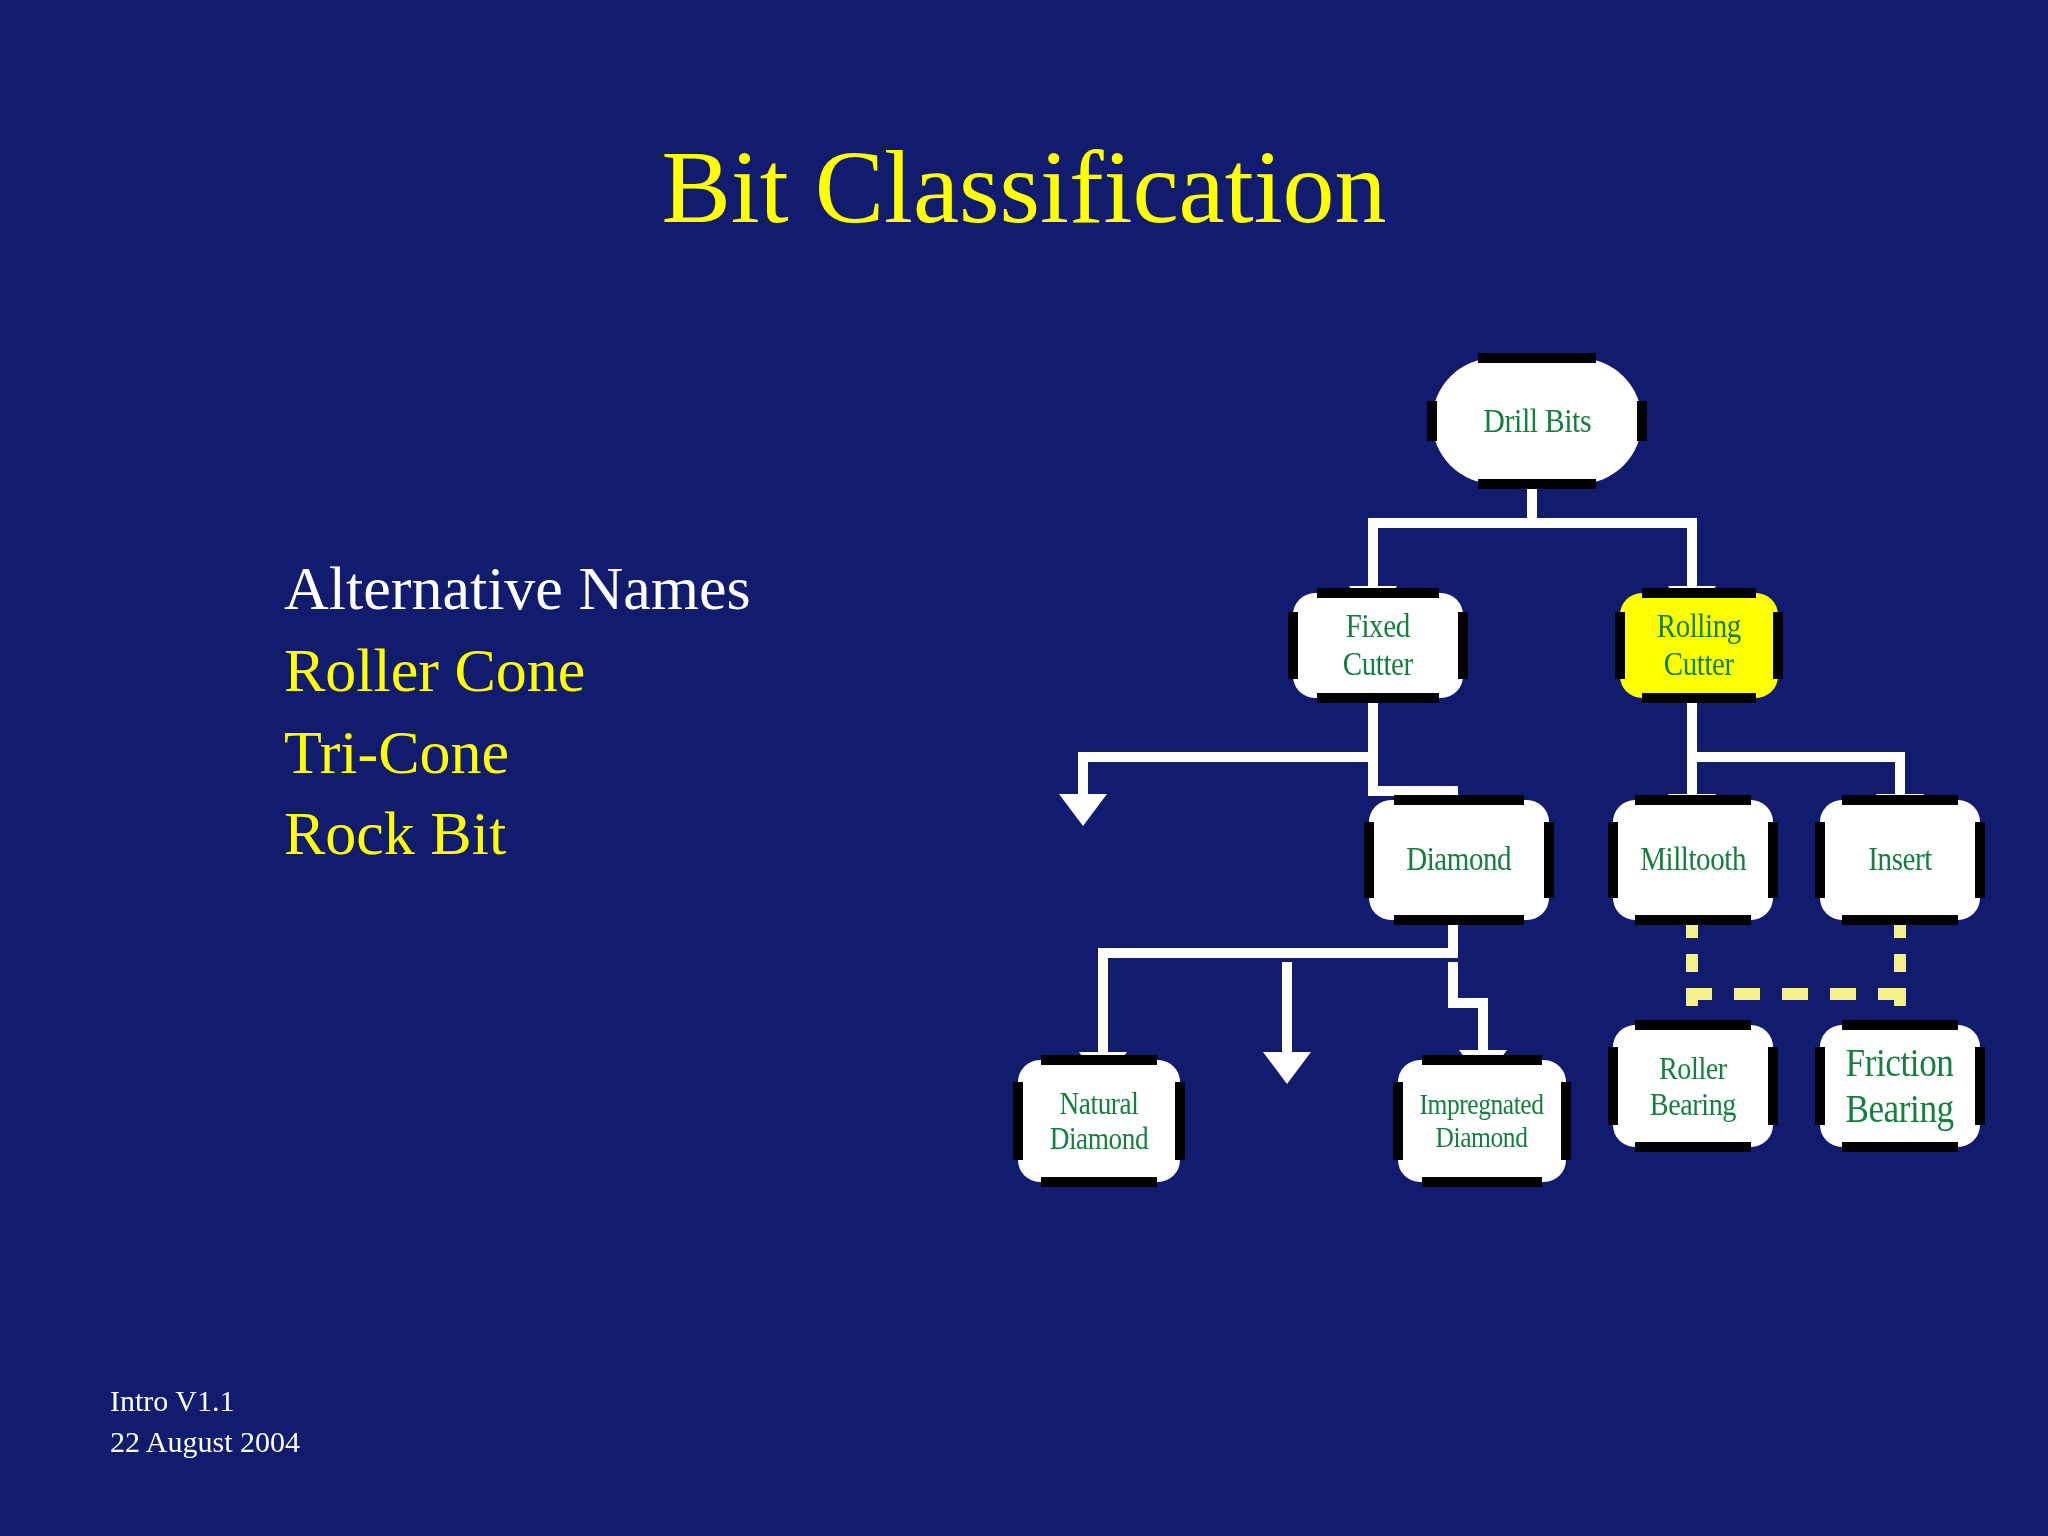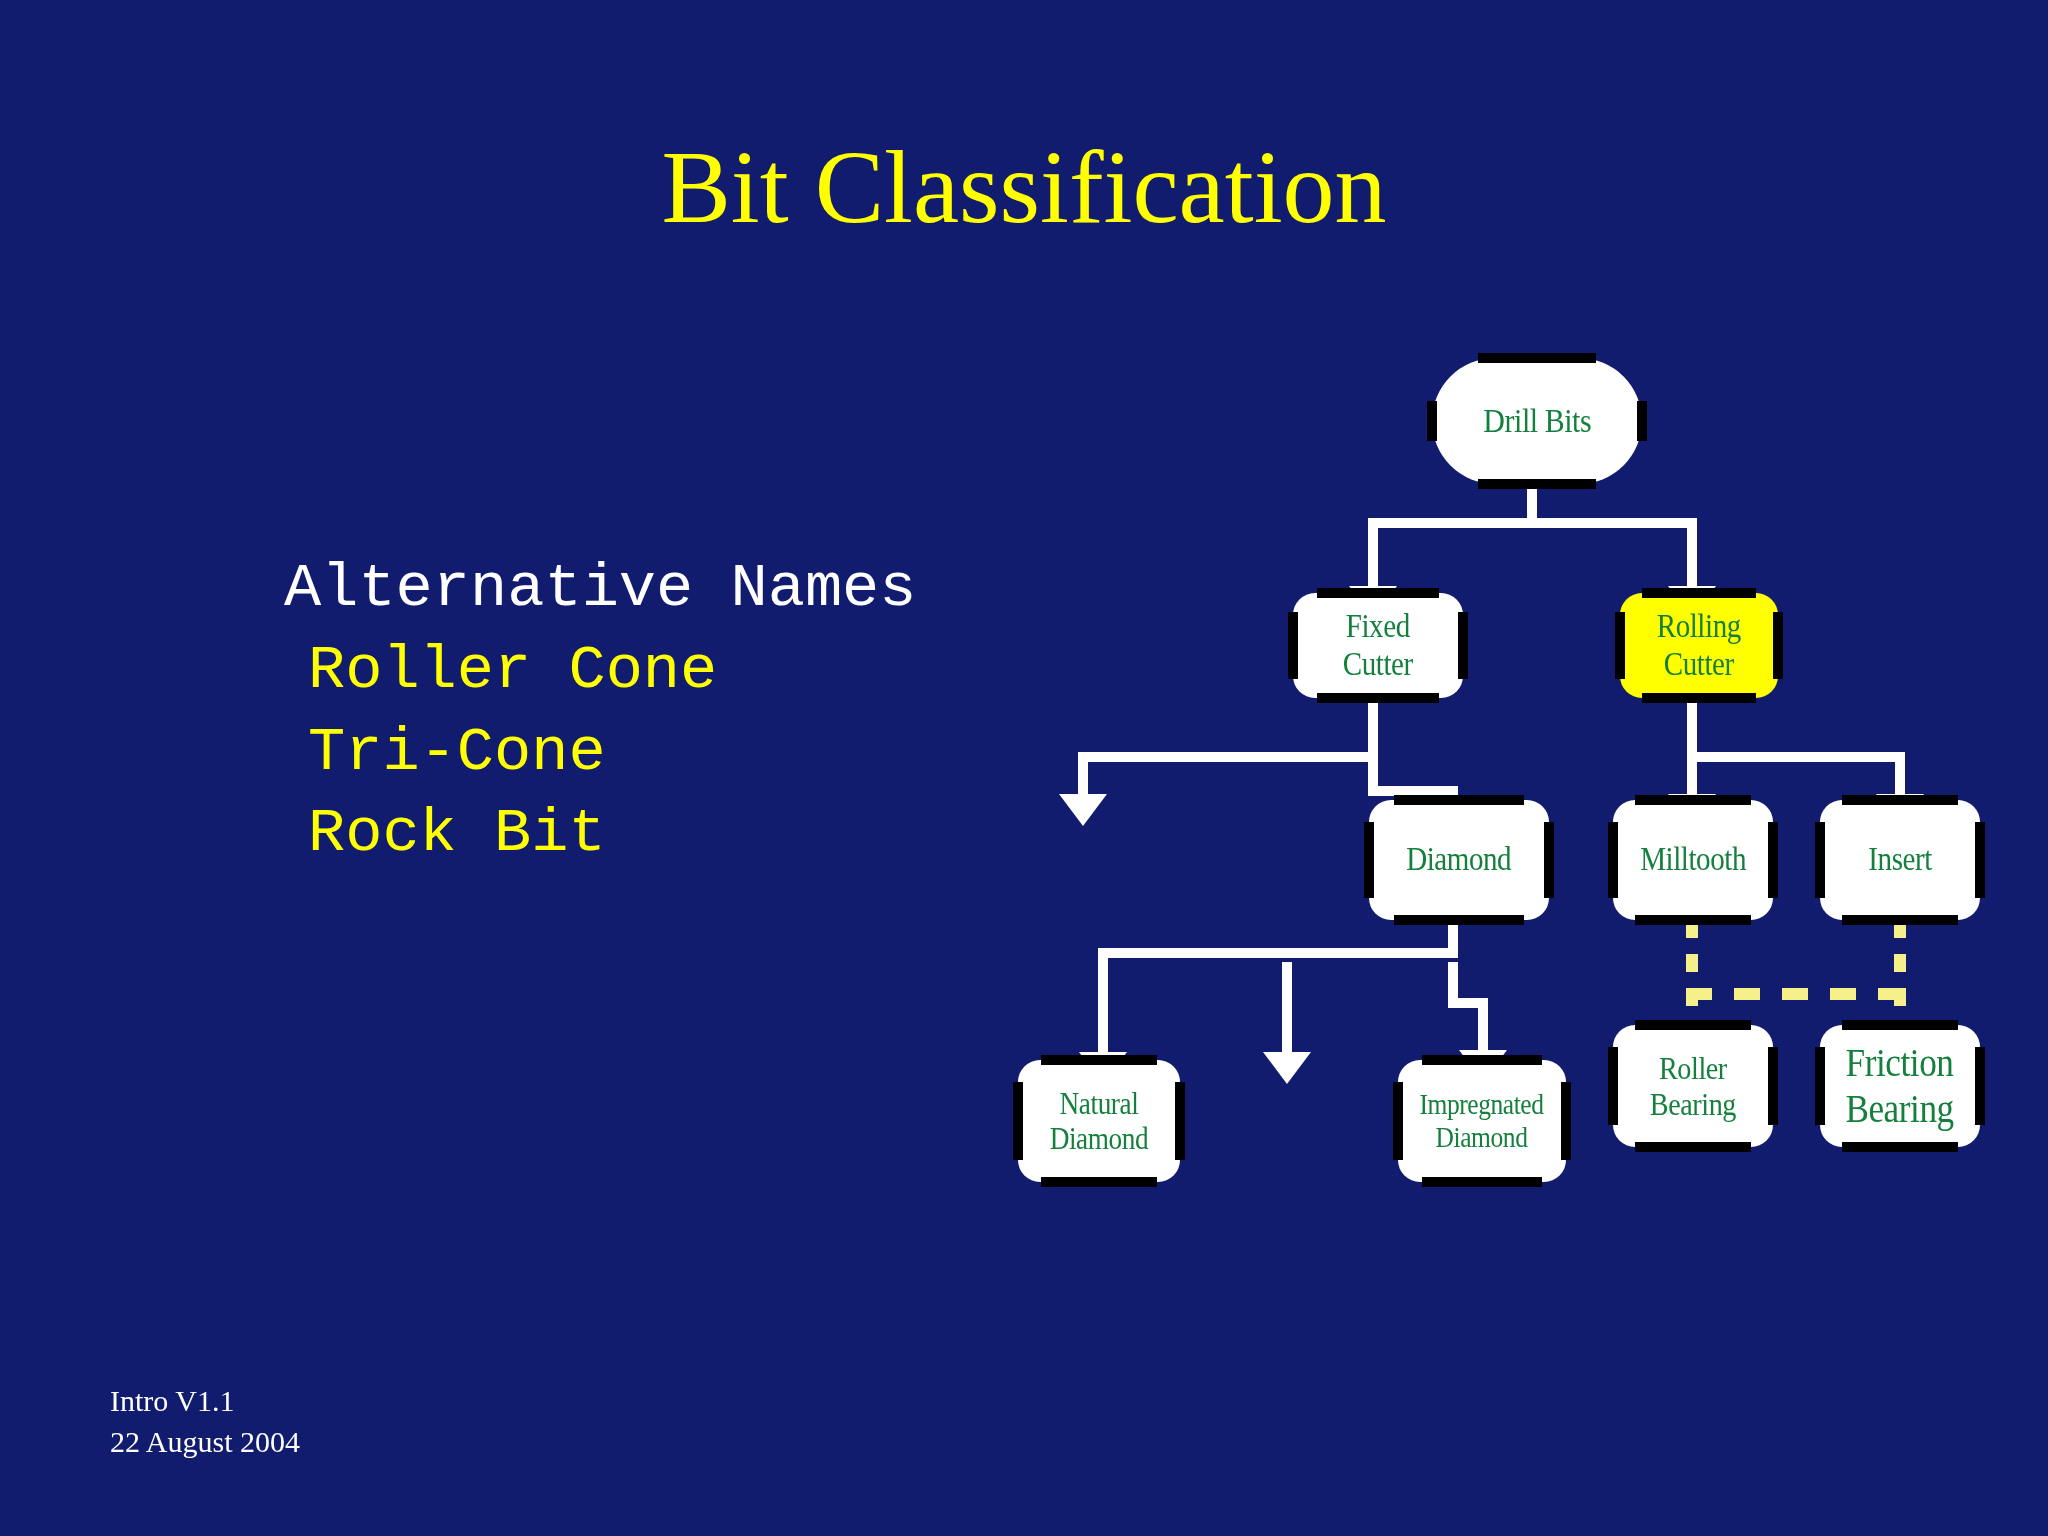--- a/index.html
+++ b/index.html
@@ -34,24 +34,24 @@
   #alt-names {
     position: absolute;
     left: 284px;
     top: 548px;
     width: 620px;
   }
   #alt-names .line {
     font-size: 62px;
     line-height: 1.32;
     white-space: nowrap;
-    font-family: Liberation Mono, monospace;
+    font-family: Liberation Serif, serif;
   }
   .txt-white { color: #ffffff; }
-  .txt-yellow { color: #ffff00; margin-left: 24px; }
+  .txt-yellow { color: #ffff00; }
 
   
   #footer {
     position: absolute;
     left: 110px;
     top: 1380px;
     color: #ffffff;
     font-size: 30px;
     line-height: 1.38;
     font-family: "Liberation Serif", "DejaVu Serif", serif;

